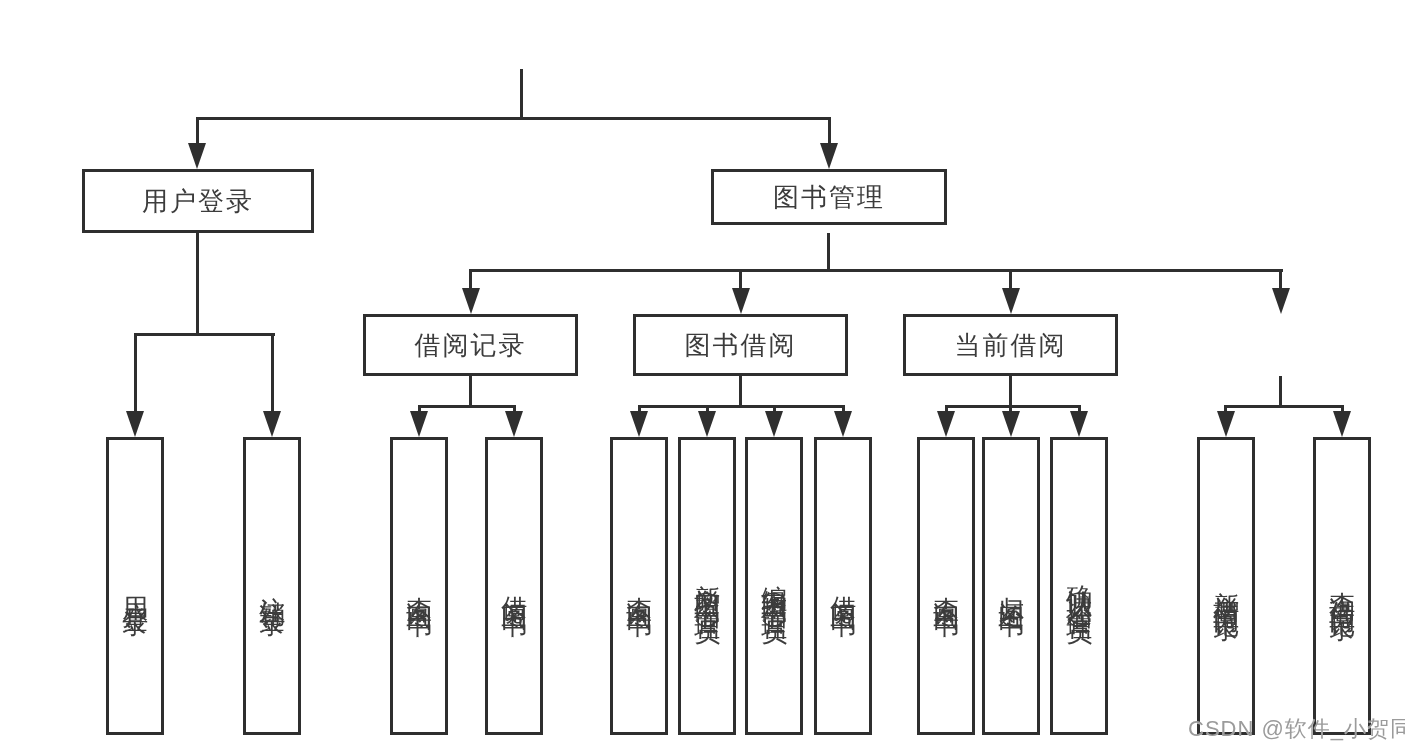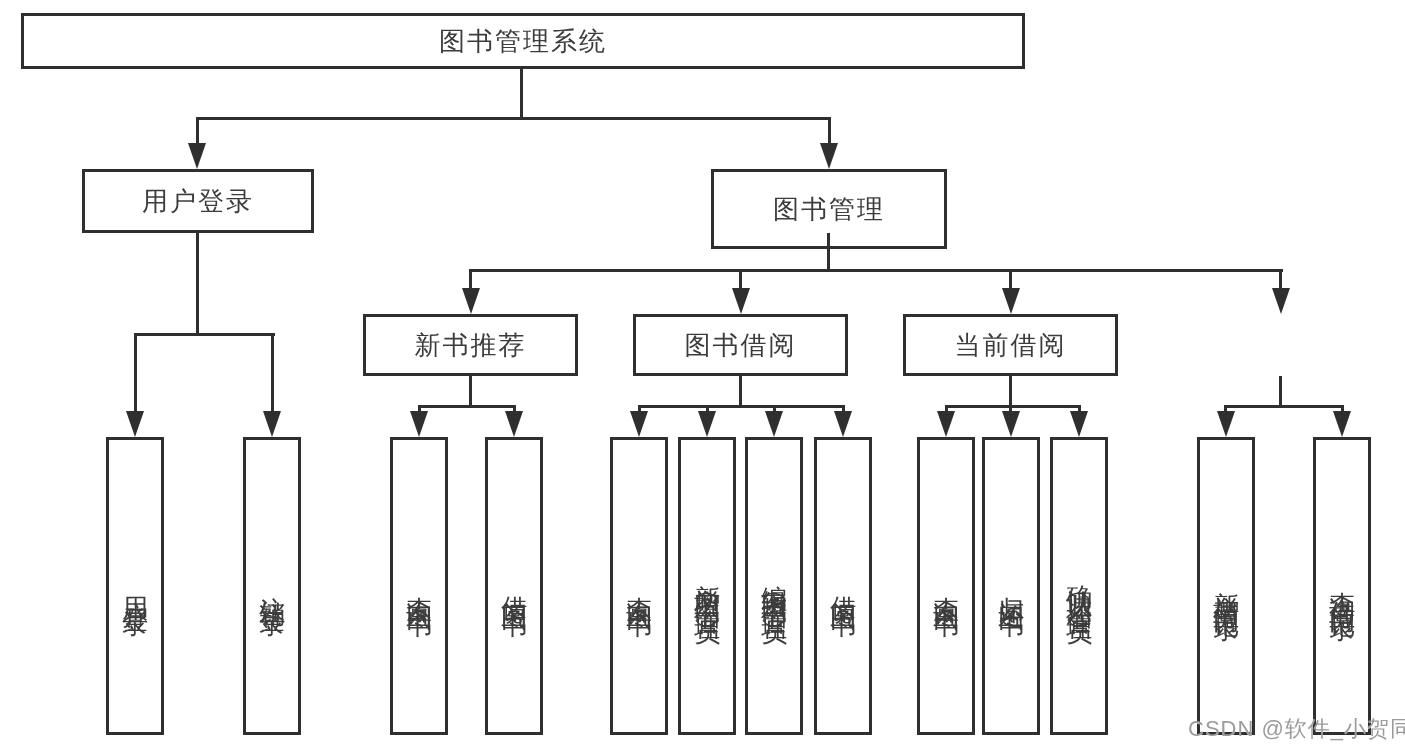--- a/index.html
+++ b/index.html
@@ -52,35 +52,32 @@
     z-index:20;
     white-space:nowrap;
     text-shadow:0 1px 0 rgba(255,255,255,0.6);
   }
 </style>
 </head>
 <body>
 
 <div id="stage">
 
-  <div class="box h" style="left:21px;top:13px;width:1004px;height:56px">
-    <span>图书管理系统</span>
-  </div>
 
   <div class="vline" style="left:520px;top:69px;height:49px"></div>
   <div class="hline" style="left:196px;top:117px;width:635px"></div>
   <div class="vline" style="left:196px;top:117px;height:28px"></div>
   <div class="vline" style="left:828px;top:117px;height:28px"></div>
   <div class="arrow" style="left:188px;top:143px"></div>
   <div class="arrow" style="left:820px;top:143px"></div>
 
   <div class="box h" style="left:82px;top:169px;width:232px;height:64px">
     <span>用户登录</span>
   </div>
-  <div class="box h" style="left:711px;top:169px;width:236px;height:80px">
+  <div class="box h" style="left:711px;top:169px;width:236px;height:56px">
     <span>图书管理</span>
   </div>
 
   <div class="vline" style="left:196px;top:233px;height:102px"></div>
   <div class="hline" style="left:134px;top:333px;width:141px"></div>
   <div class="vline" style="left:134px;top:333px;height:82px"></div>
   <div class="vline" style="left:271px;top:333px;height:82px"></div>
   <div class="arrow" style="left:126px;top:411px"></div>
   <div class="arrow" style="left:263px;top:411px"></div>
 
@@ -89,21 +86,21 @@
   <div class="vline" style="left:469px;top:269px;height:22px"></div>
   <div class="vline" style="left:739px;top:269px;height:22px"></div>
   <div class="vline" style="left:1009px;top:269px;height:22px"></div>
   <div class="vline" style="left:1279px;top:269px;height:22px"></div>
   <div class="arrow" style="left:462px;top:288px"></div>
   <div class="arrow" style="left:732px;top:288px"></div>
   <div class="arrow" style="left:1002px;top:288px"></div>
   <div class="arrow" style="left:1272px;top:288px"></div>
 
   <div class="box h" style="left:363px;top:314px;width:215px;height:62px">
-    <span>新书推荐</span>
+    <span>借阅记录</span>
   </div>
   <div class="box h" style="left:633px;top:314px;width:215px;height:62px">
     <span>图书借阅</span>
   </div>
   <div class="box h" style="left:903px;top:314px;width:215px;height:62px">
     <span>当前借阅</span>
   </div>
 
   <div class="vline" style="left:469px;top:376px;height:32px"></div>
   <div class="hline" style="left:418px;top:405px;width:98px"></div>

